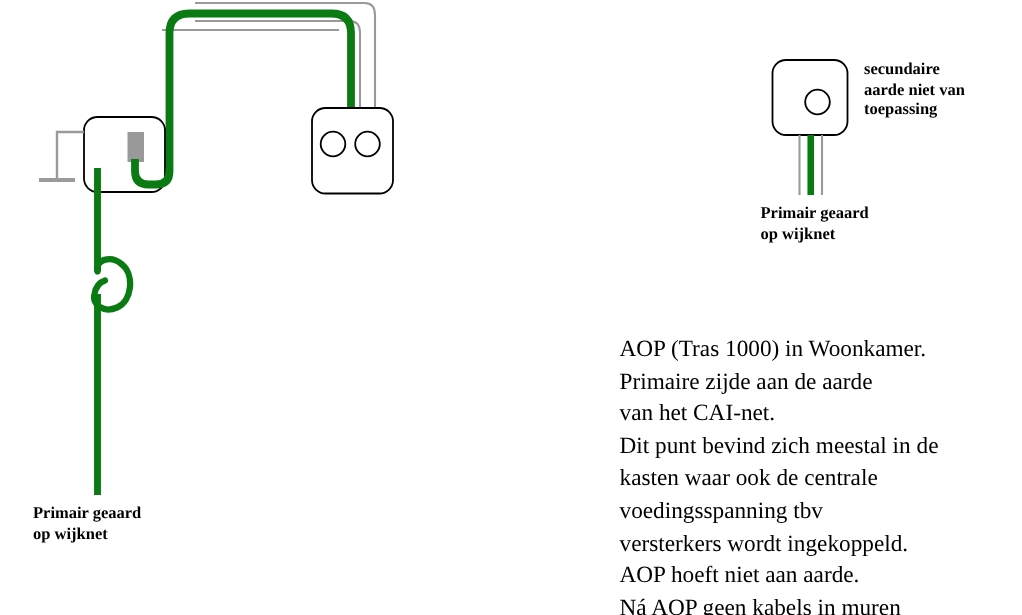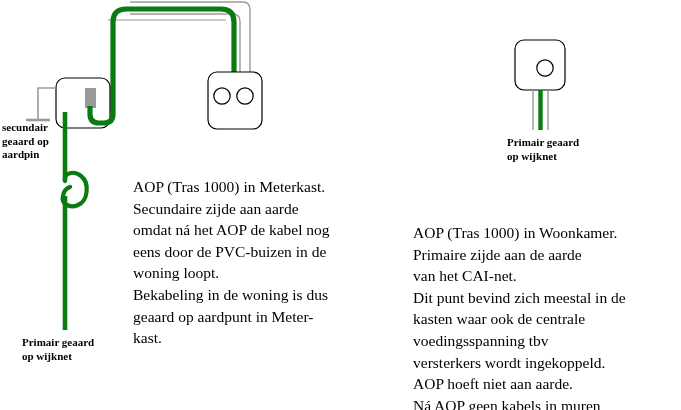--- a/index.html
+++ b/index.html
@@ -87,39 +87,31 @@
     <rect x="515" y="40" width="50" height="50" rx="9" ry="9" fill="#ffffff" stroke="#000000" stroke-width="1.2"></rect>
     <circle cx="545" cy="68" r="8.2" fill="#ffffff" stroke="#000000" stroke-width="1.2"></circle>
 
     <line x1="533" y1="90" x2="533" y2="130" stroke="#9a9a9a" stroke-width="1.4"></line>
     <line x1="548" y1="90" x2="548" y2="130" stroke="#9a9a9a" stroke-width="1.4"></line>
 
     <line x1="540.5" y1="90" x2="540.5" y2="130" stroke="#0a7a12" stroke-width="4.4"></line>
 
   </svg>
 
-  <div class="label-bold" id="lbl-sec-left">secundair
-geaard op
-aardpin</div>
 
   <div class="label-bold" id="lbl-prim-left">Primair geaard
 op wijknet</div>
 
+  <div class="label-bold" id="lbl-sec-right">secundaire
+aarde niet van
+toepassing</div>
 
   <div class="label-bold" id="lbl-prim-right">Primair geaard
 op wijknet</div>
 
-  <div class="para" id="para-left">AOP (Tras 1000) in Meterkast.
-Secundaire zijde aan aarde
-omdat ná het AOP de kabel nog
-eens door de PVC-buizen in de
-woning loopt.
-Bekabeling in de woning is dus
-geaard op aardpunt in Meter-
-kast.</div>
 
   <div class="para" id="para-right">AOP (Tras 1000) in Woonkamer.
 Primaire zijde aan de aarde
 van het CAI-net.
 Dit punt bevind zich meestal in de
 kasten waar ook de centrale
 voedingsspanning tbv
 versterkers wordt ingekoppeld.
 AOP hoeft niet aan aarde.
 Ná AOP geen kabels in muren

